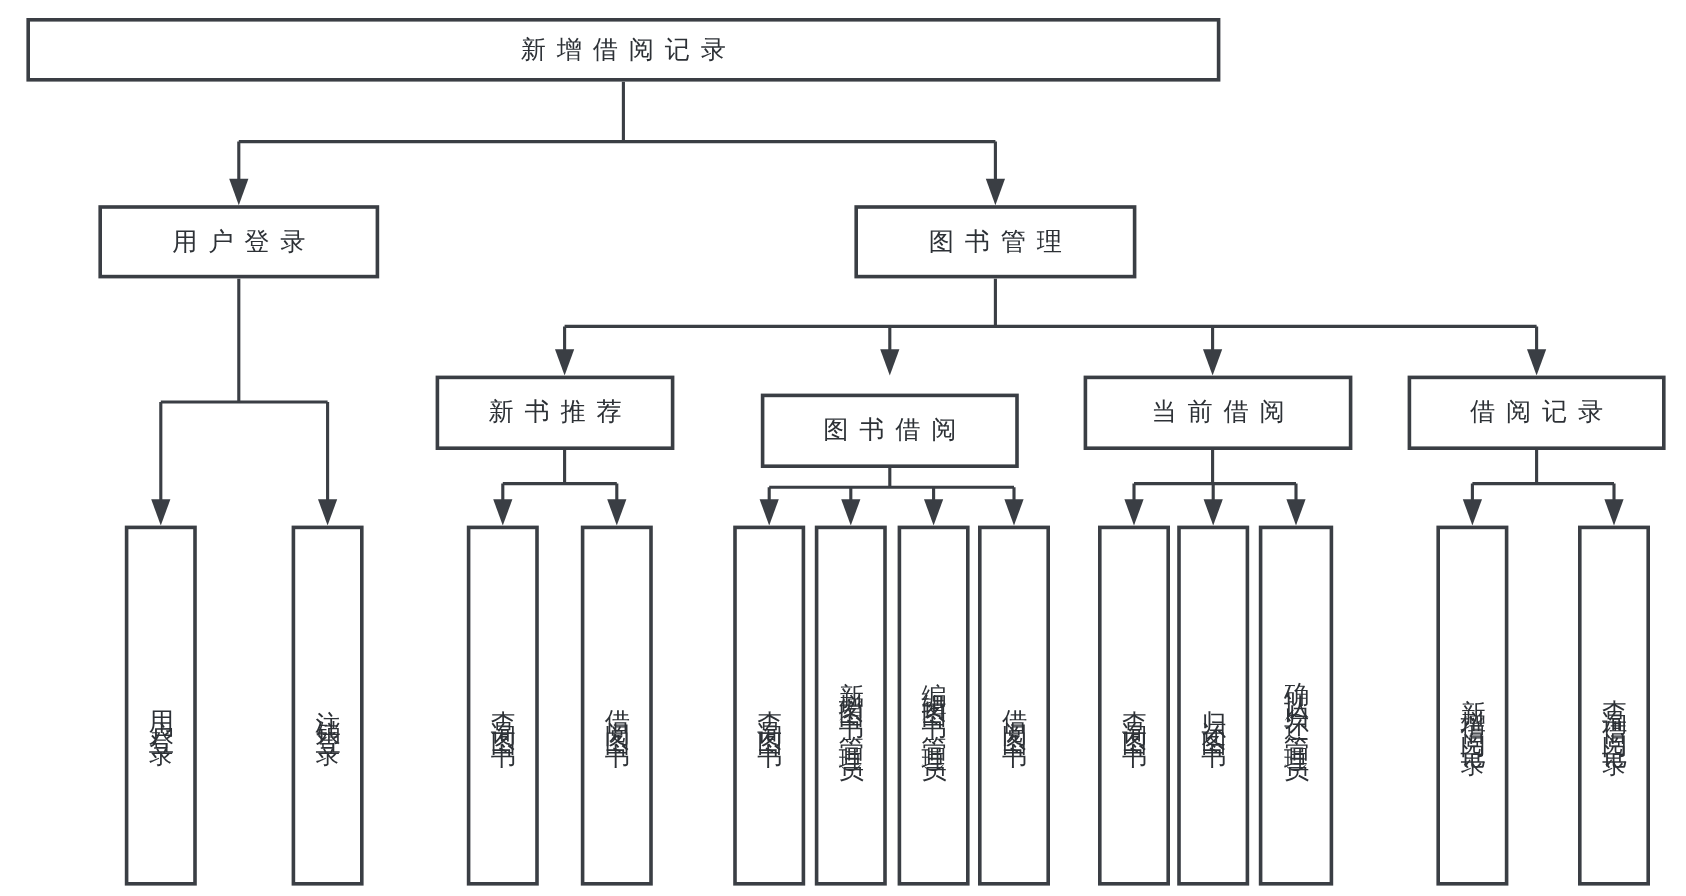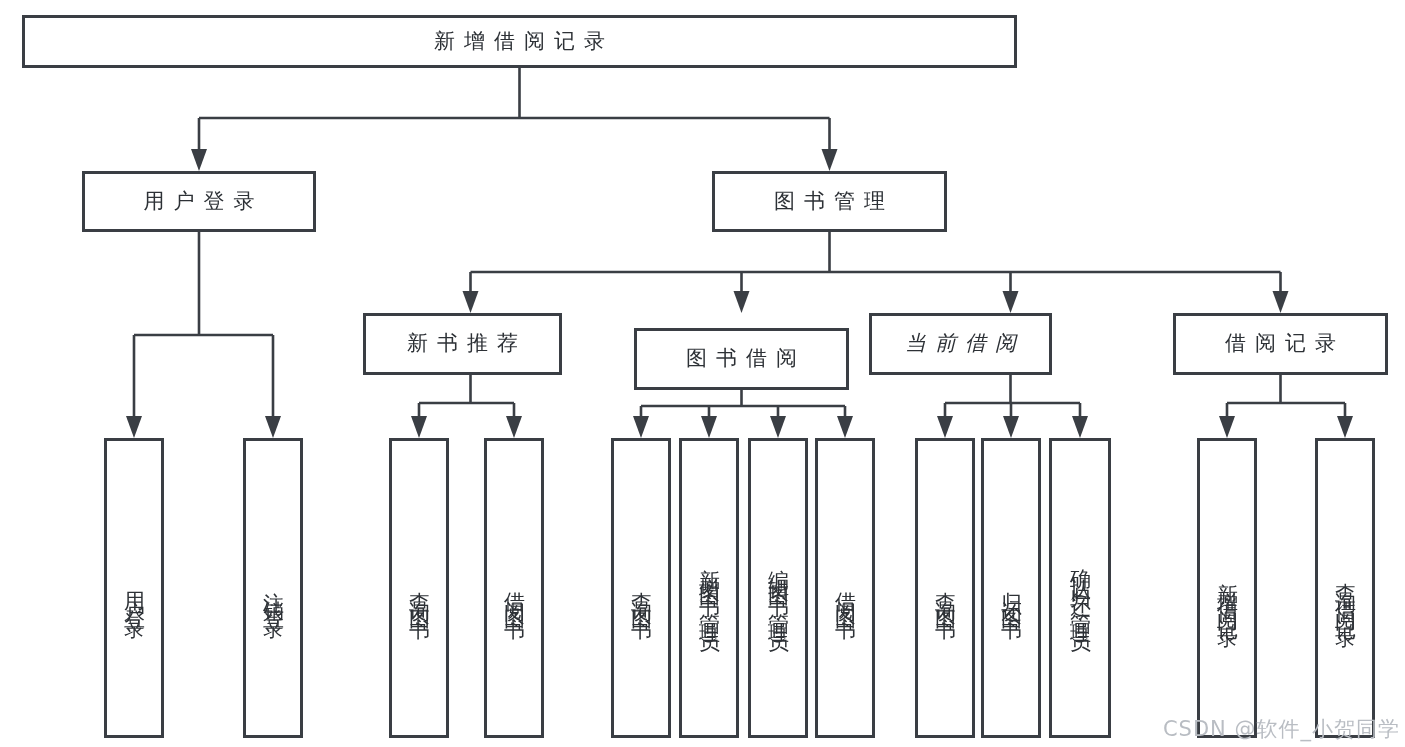--- a/index.html
+++ b/index.html
@@ -79,21 +79,21 @@
       </div>
       <div class="node h" style="left: 712px; top: 171px; width: 235px; height: 61px; text-align: center;">
         <span class="label">图书管理</span>
       </div>
       <div class="node h" style="left: 363px; top: 313px; width: 199px; height: 62px;">
         <span class="label">新书推荐</span>
       </div>
       <div class="node h" style="left: 634px; top: 328px; width: 215px; height: 62px;">
         <span class="label">图书借阅</span>
       </div>
-      <div class="node h" style="left: 869px; top: 313px; width: 183px; height: 62px; font-style: italic;">
+      <div class="node h" style="left: 903px; top: 313px; width: 224px; height: 62px;">
         <span class="label">当前借阅</span>
       </div>
       <div class="node h" style="left: 1173px; top: 313px; width: 215px; height: 62px;">
         <span class="label">借阅记录</span>
       </div>
       <div class="node v" style="left: 104px; top: 438px; width: 60px; height: 300px;">
         <span class="label">用户登录</span>
       </div>
       <div class="node v" style="left: 243px; top: 438px; width: 60px; height: 300px;">
         <span class="label">注销登录</span>
@@ -125,14 +125,13 @@
       <div class="node v" style="left: 1049px; top: 438px; width: 62px; height: 300px;">
         <span class="label">确认归还（管理员）</span>
       </div>
       <div class="node v" style="left: 1197px; top: 438px; width: 60px; height: 300px;">
         <span class="label">新增借阅记录</span>
       </div>
       <div class="node v" style="left: 1315px; top: 438px; width: 60px; height: 300px;">
         <span class="label">查询借阅记录</span>
       </div>
     </div>
-  <div class="watermark">CSDN @软件_小贺同学</div>
 </div>
 
 </body></html>

